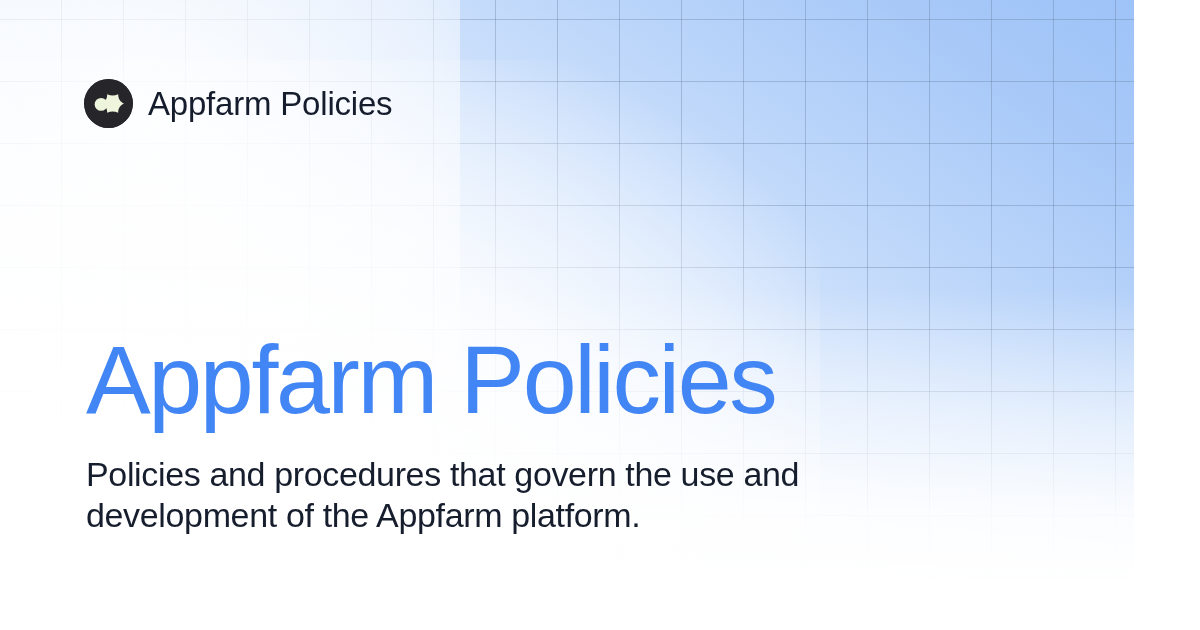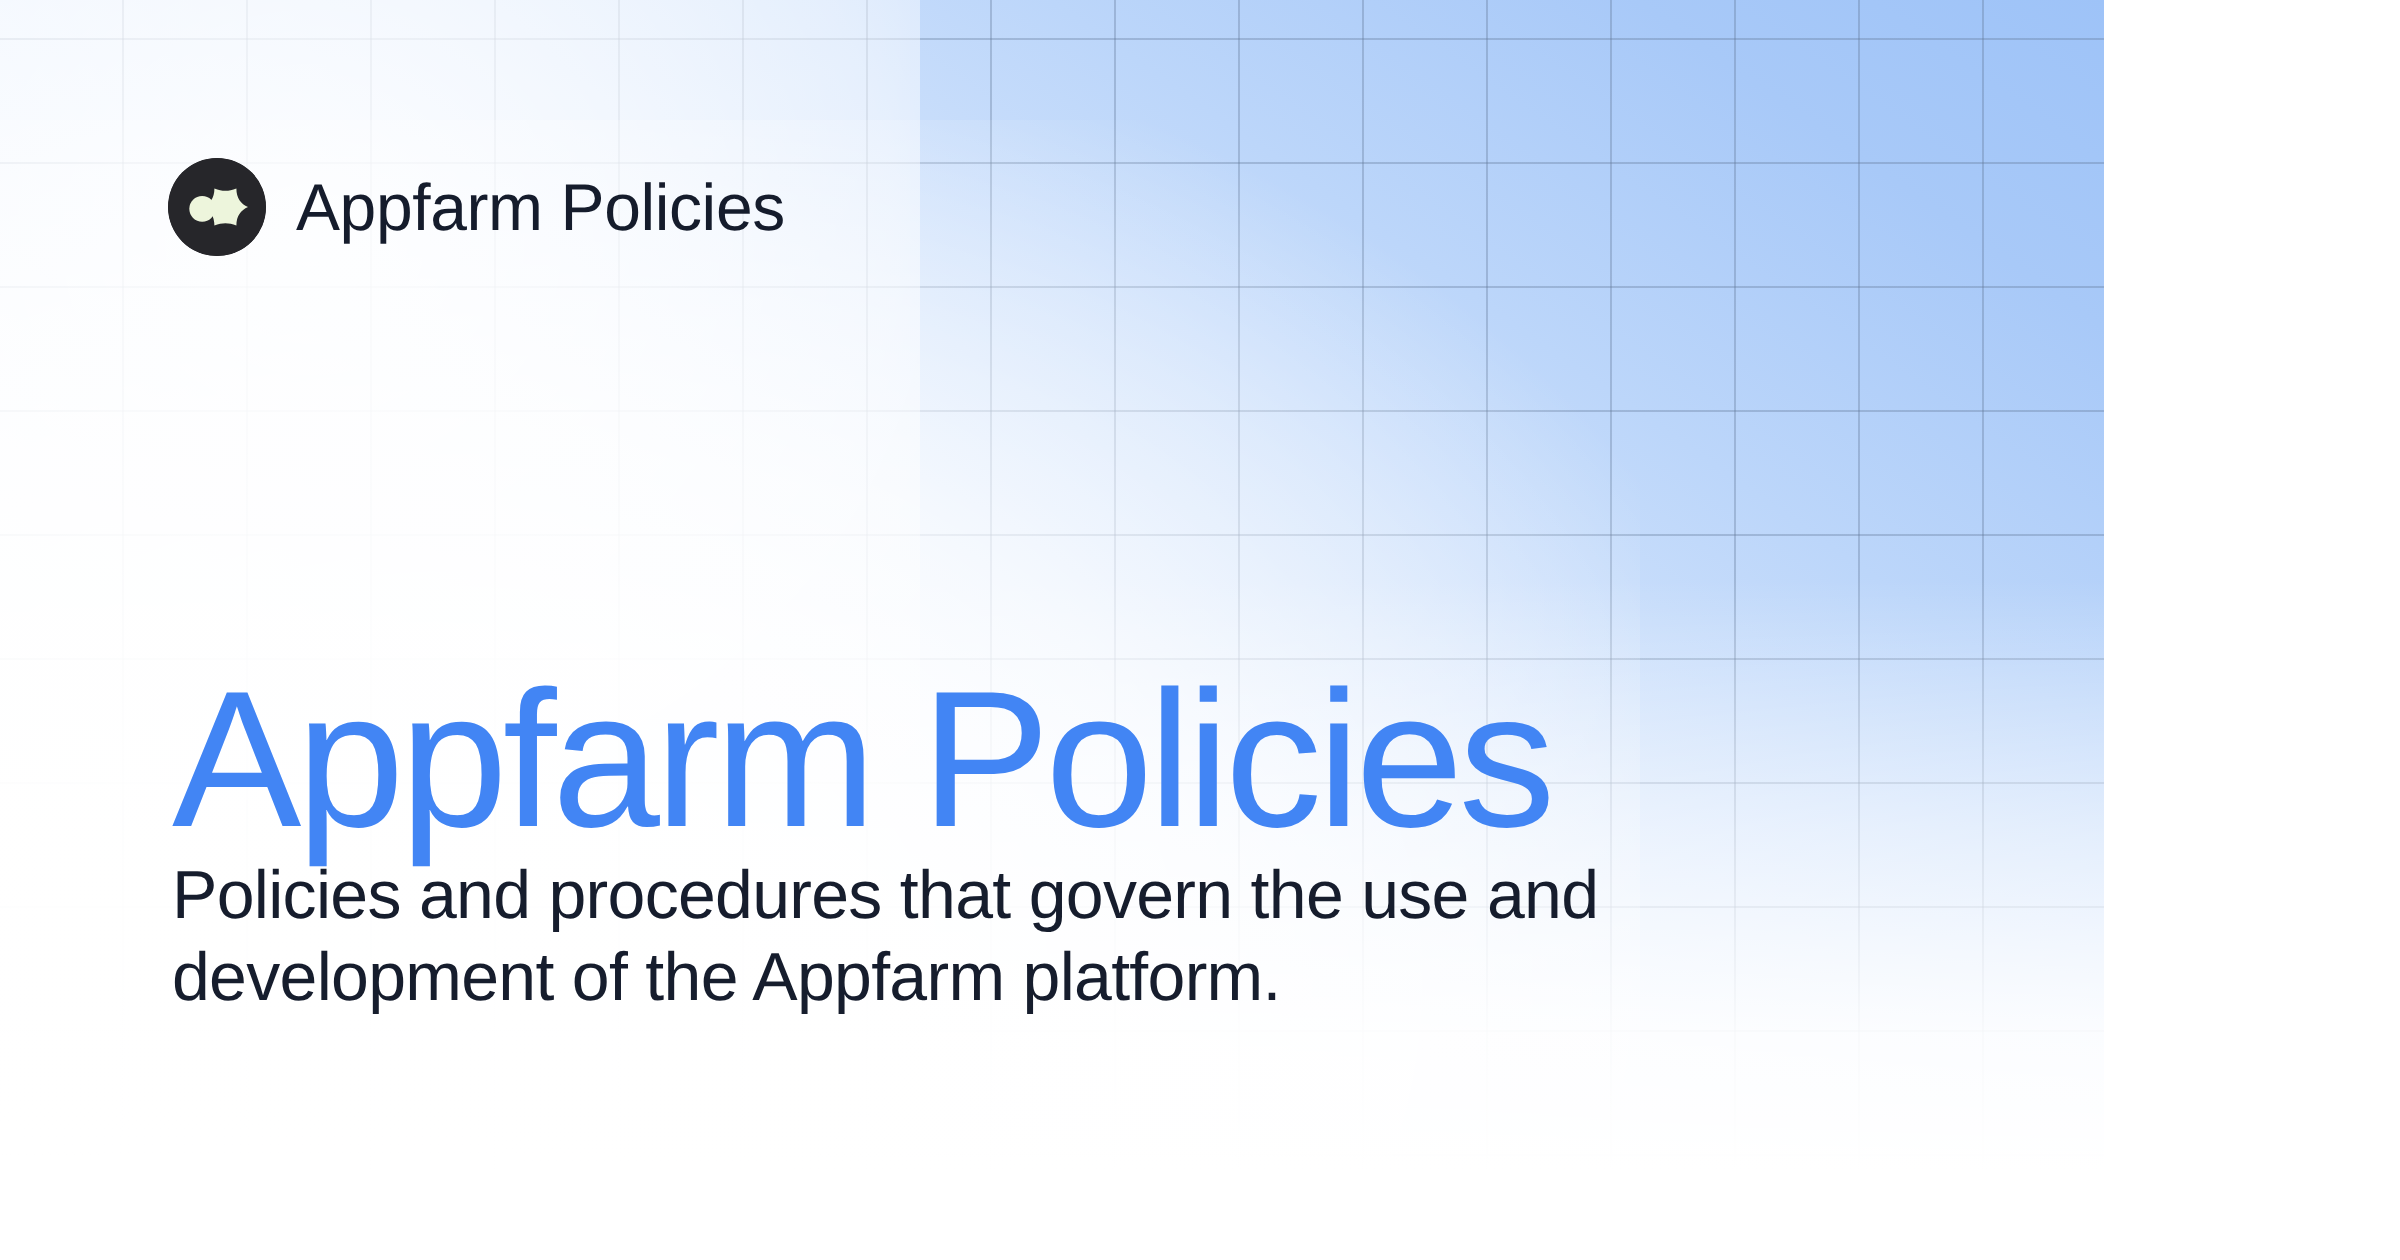--- a/index.html
+++ b/index.html
@@ -7,21 +7,21 @@
 
   html, body {
     width:1200px; height:630px;
     overflow:hidden;
     background:#ffffff;
     font-family:"Liberation Sans","DejaVu Sans",sans-serif;
   }
 
   .og-card {
     position:relative;
-    width:1052px; height:630px;
+    width:1134px; height:630px;
     overflow:hidden;
     background:#ffffff;
   }
 
   
 
   
   .bg-gradient {
     position:absolute; inset:0;
     background:
@@ -116,20 +116,21 @@
   }
   .hero-title {
     font-size:97px;
     font-weight:400;
     line-height:1.0;
     letter-spacing:-2.4px;
     color:#4285f4;
     white-space:nowrap;
   }
   .hero-subtitle {
+    margin-top:26px;
     font-size:34px;
     font-weight:400;
     line-height:1.22;
     letter-spacing:-.35px;
     color:#161d2d;
     max-width:770px;
   }
 </style>
 </head>
 <body>

